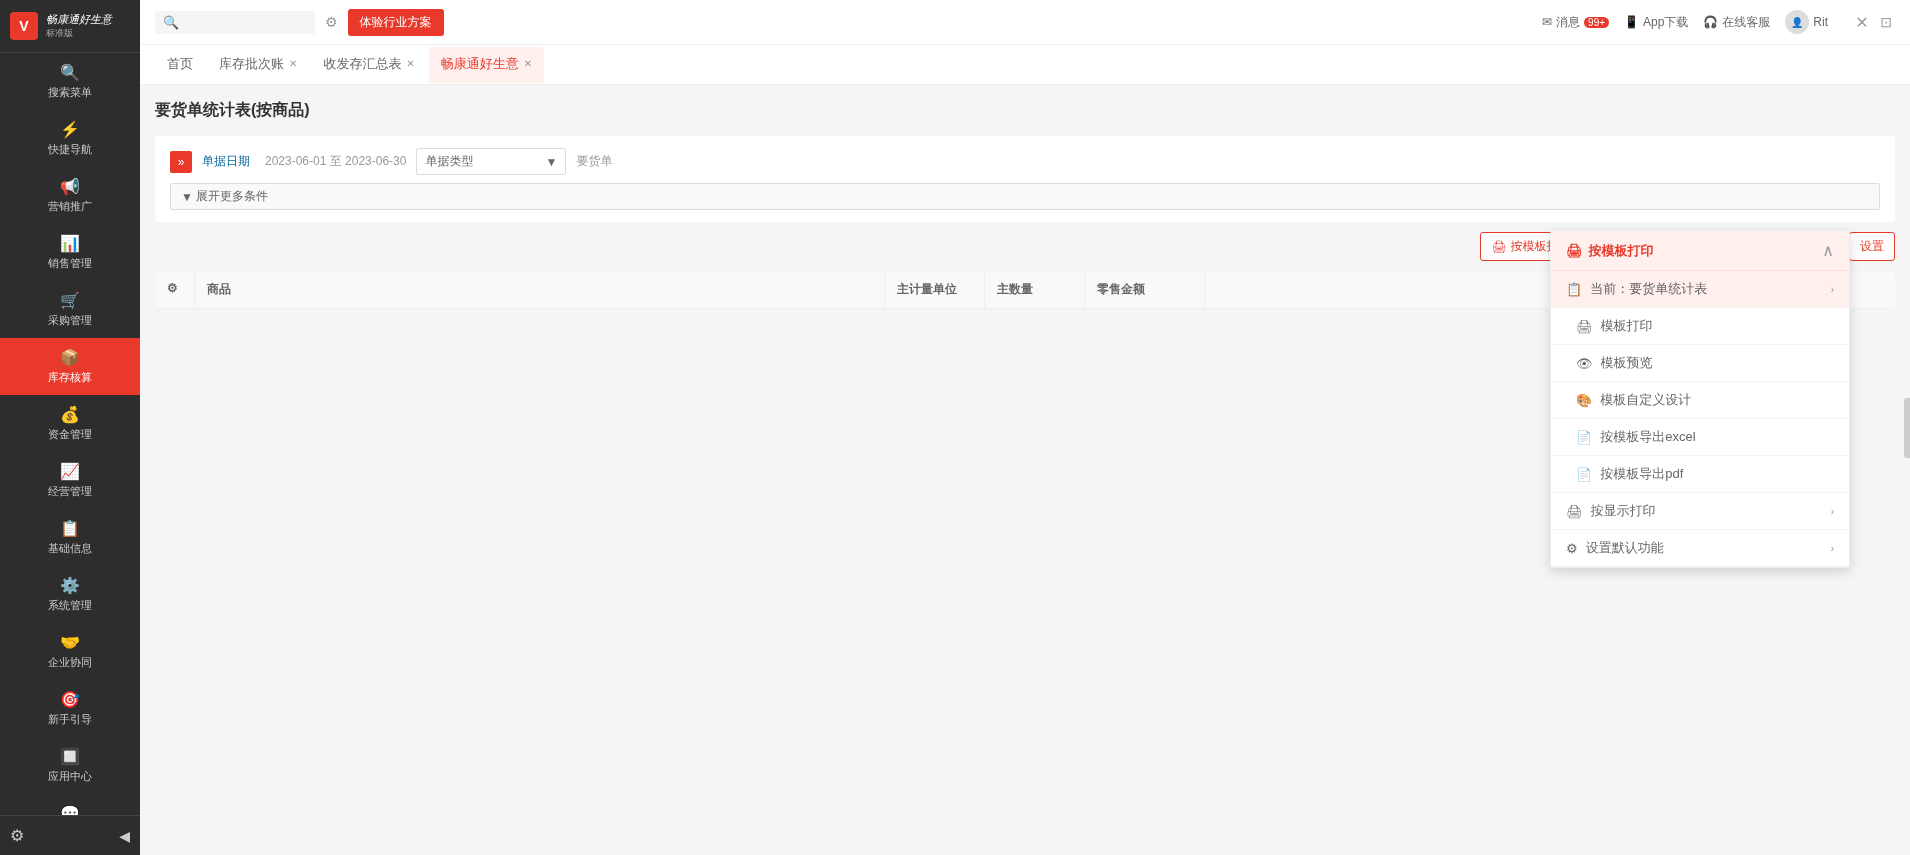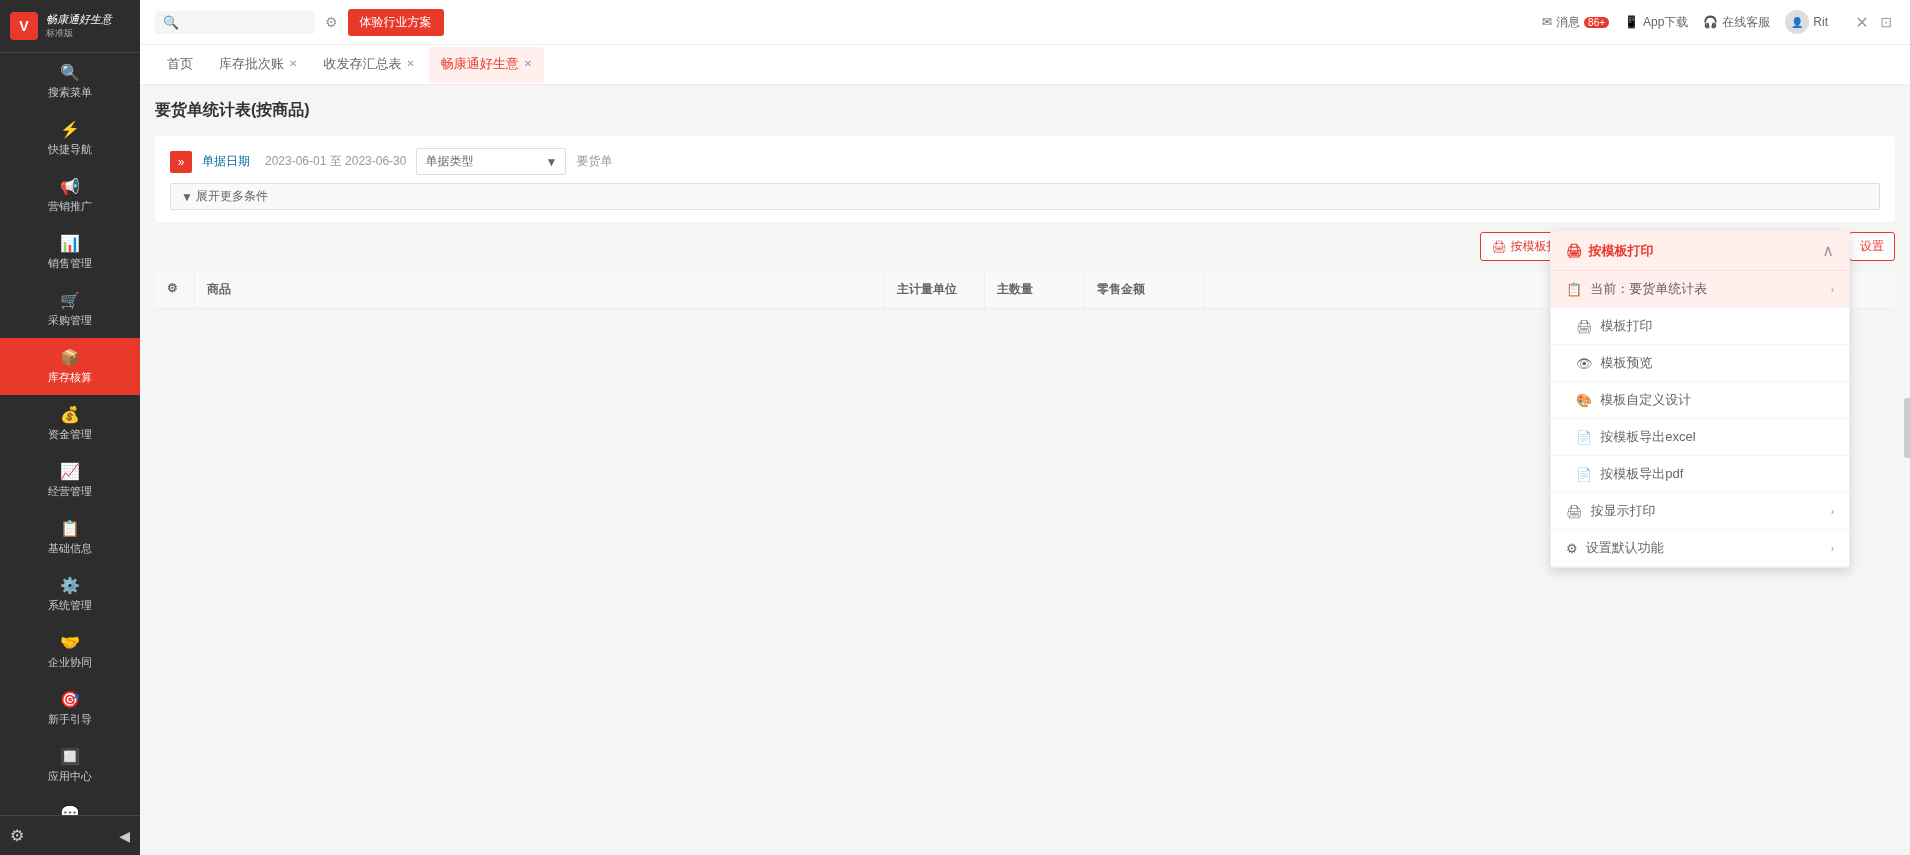--- a/index.html
+++ b/index.html
@@ -166,21 +166,21 @@
     <div class="topbar-search">
       <span style="color:#ccc;">🔍</span>
       <input type="text" style="border: none; background: transparent; outline: none; font-size: 12px; color: rgb(153, 153, 153); width: 110px;">
     </div>
     <span style="color:#999;font-size:14px;cursor:pointer;">⚙</span>
     <button class="topbar-btn">体验行业方案</button>
     <div class="topbar-right">
       <div class="topbar-right-item">
         <span>✉</span>
         <span>消息</span>
-        <span class="badge">86+</span>
+        <span class="badge">99+</span>
       </div>
       <div class="topbar-right-item">
         <span>📱</span>
         <span>App下载</span>
       </div>
       <div class="topbar-right-item">
         <span>🎧</span>
         <span>在线客服</span>
       </div>
       <div class="topbar-right-item">

